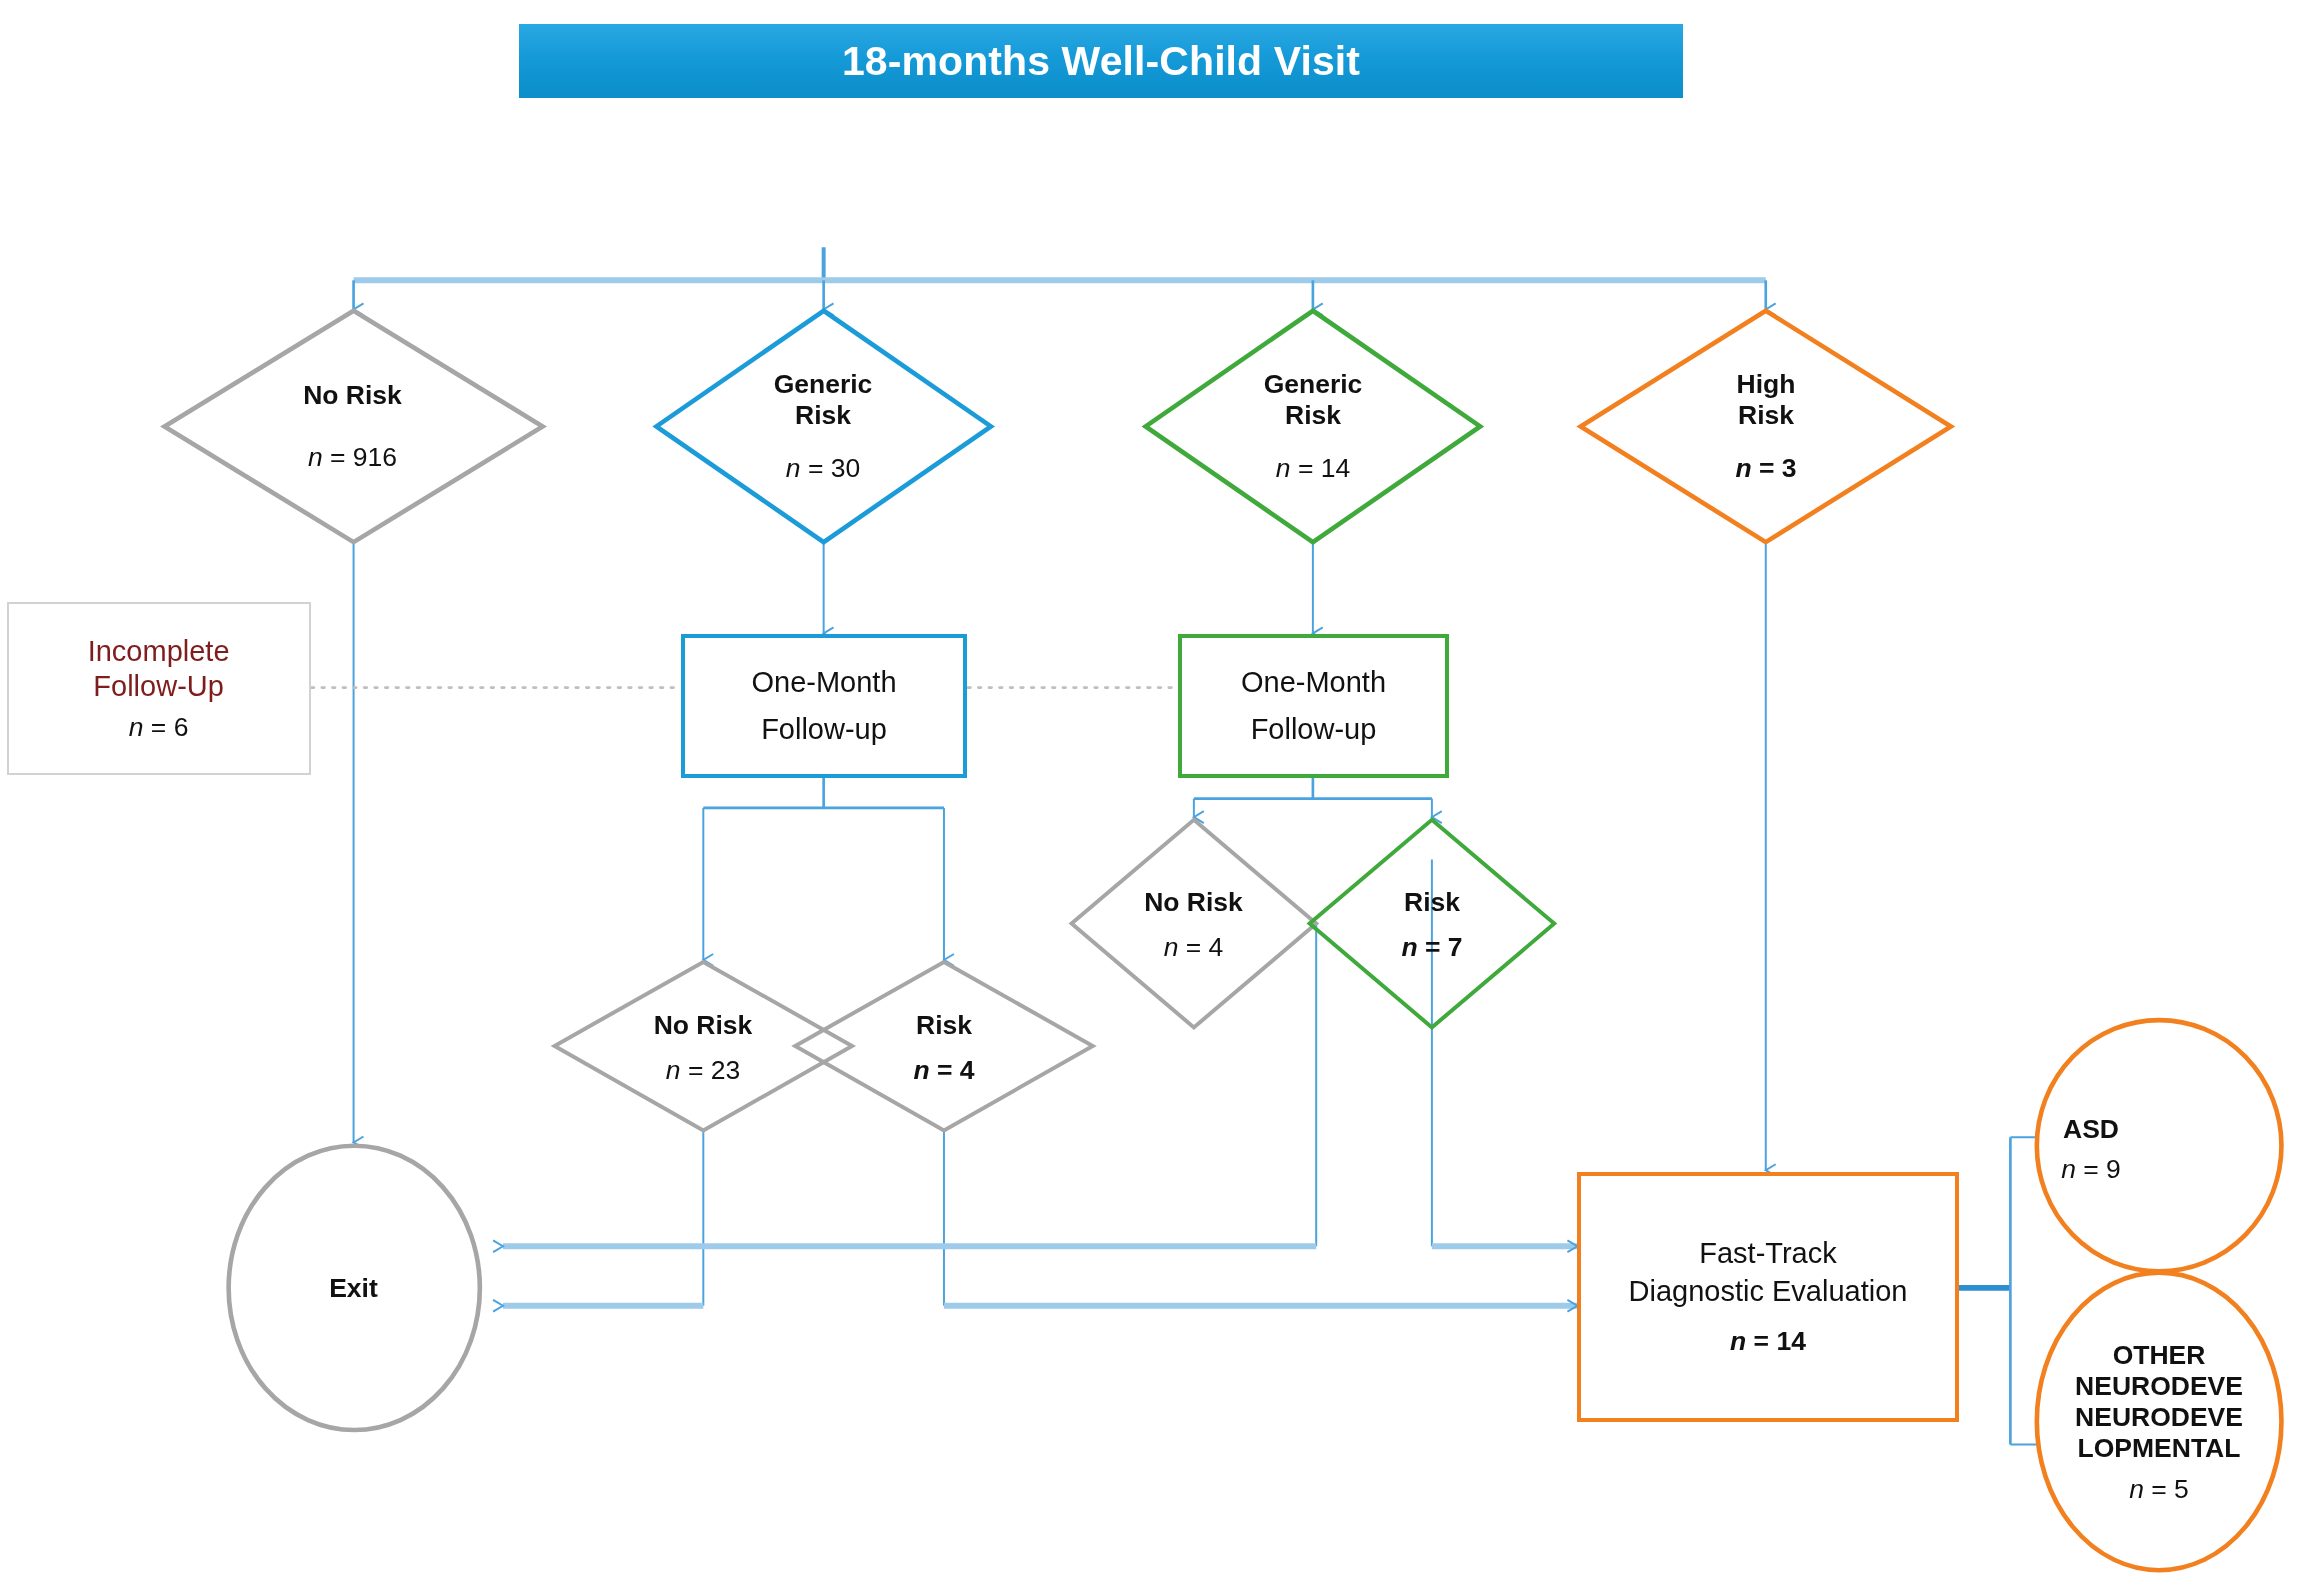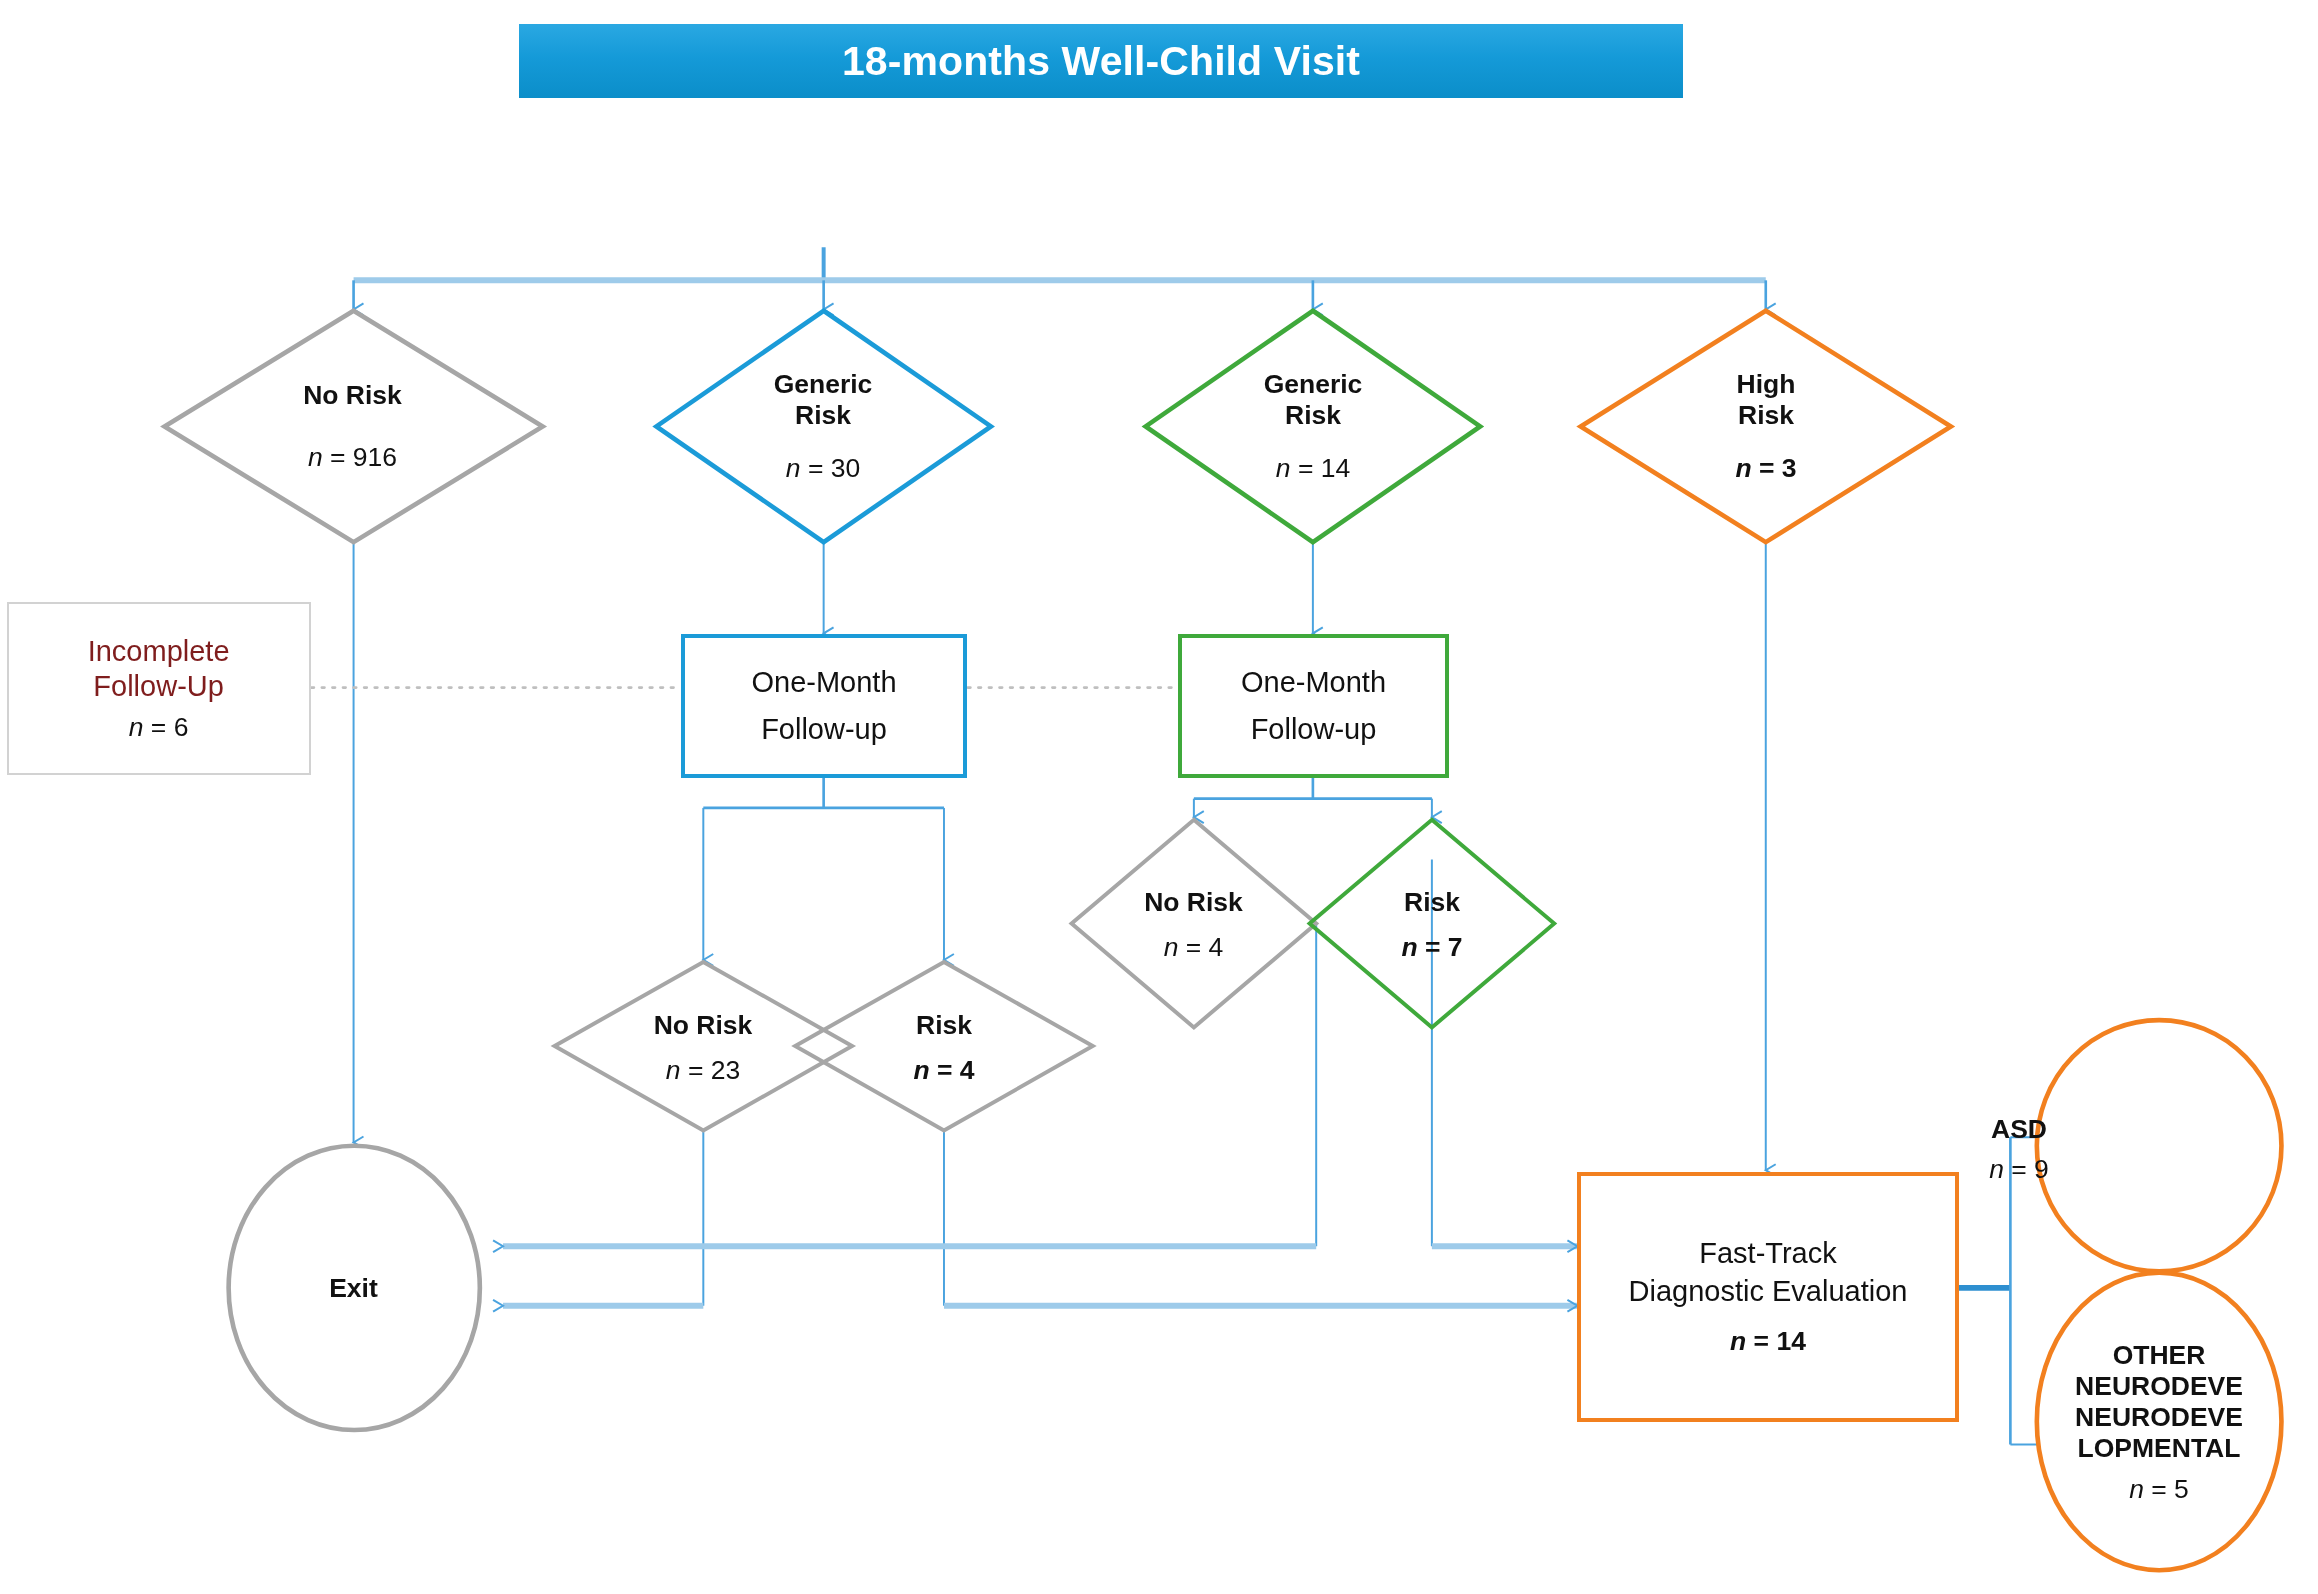--- a/index.html
+++ b/index.html
@@ -203,21 +203,21 @@
   <div class="elabel" style="left:228px;top:1262px;width:251px;height:53px;">
     <span class="ln t-small bold">Exit</span>
   </div>
 
   <div class="node rbox orange" style="left:1577px;top:1172px;width:382px;height:250px;">
     <span class="ln t-main">Fast-Track</span>
     <span class="ln t-main" style="margin-top:2px;">Diagnostic Evaluation</span>
     <span class="ln nsub bold" style="margin-top:16px;"><i>n</i> = 14</span>
   </div>
 
-  <div class="elabel" style="left:1920px;top:1103px;width:198px;height:93px;">
+  <div class="elabel" style="left:1992px;top:1103px;width:198px;height:93px;">
     <span class="ln t-small bold">ASD</span>
     <span class="ln nsub" style="margin-top:9.3px;"><i>n</i> = 9</span>
   </div>
 
   <div class="elabel" style="left:2040px;top:1308px;width:238px;height:229px;">
     <span class="ln t-small bold">OTHER</span>
     <span class="ln t-small bold">NEURODEVE</span>
     <span class="ln t-small bold">NEURODEVE</span>
     <span class="ln t-small bold">LOPMENTAL</span>
     <span class="ln nsub" style="margin-top:9.3px;"><i>n</i> = 5</span>

